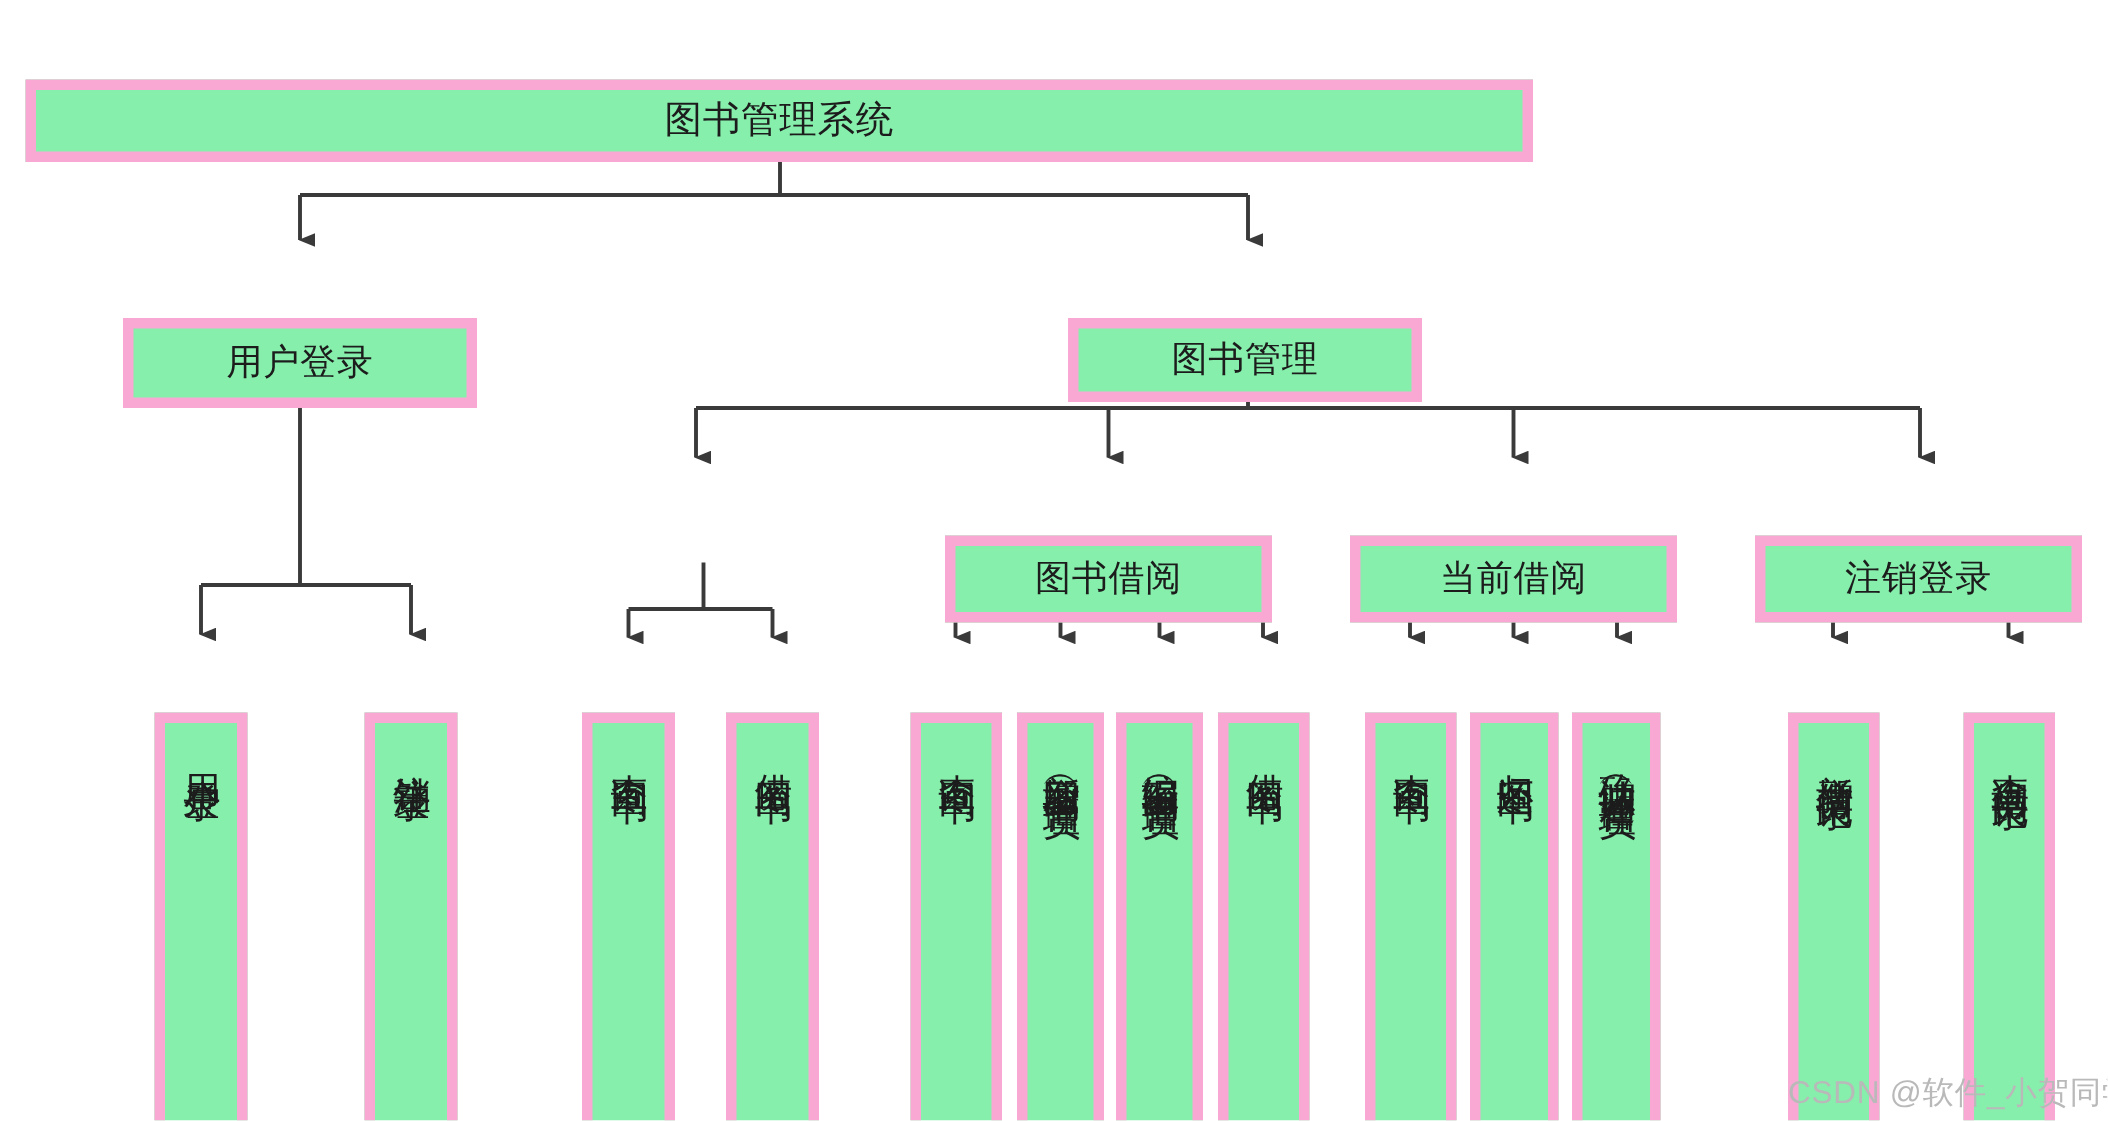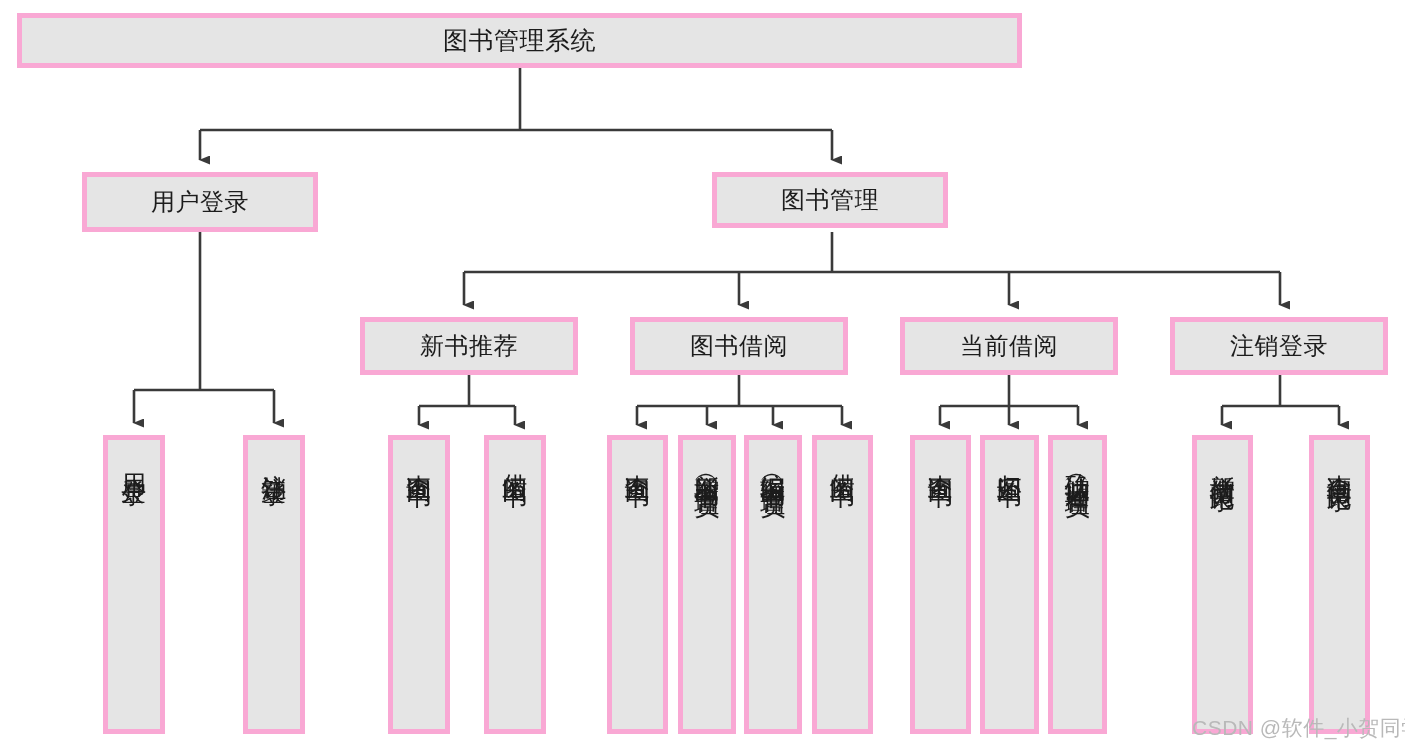--- a/index.html
+++ b/index.html
@@ -21,27 +21,28 @@
   #edges-layer {
     position: absolute;
     left: 0;
     top: 0;
     width: 1405px;
     height: 747px;
   }
   .node {
     position: absolute;
     box-sizing: border-box;
-    background: #e5e5e5;
-    border: 5px solid #f9a8d4;
+    background: #86efac;
+    border: 7px solid #f9a8d4;
     display: flex;
     align-items: center;
     justify-content: center;
     color: #1c1c1c;
     z-index: 2;
+    margin-top: 40px;
   }
   .node-label {
     display: block;
     text-align: center;
     line-height: 1.22;
     letter-spacing: 0.5px;
   }
   
   .node.horizontal .node-label {
     font-size: 24px;
@@ -132,23 +133,20 @@
     <span class="node-label">图书管理系统</span>
   </div>
 
   <div class="node horizontal" style="left:82px; top:172px; width:236px; height:60px;">
     <span class="node-label">用户登录</span>
   </div>
   <div class="node horizontal" style="left:712px; top:172px; width:236px; height:56px;">
     <span class="node-label">图书管理</span>
   </div>
 
-  <div class="node horizontal" style="left:360px; top:317px; width:218px; height:58px;">
-    <span class="node-label">新书推荐</span>
-  </div>
   <div class="node horizontal" style="left:630px; top:317px; width:218px; height:58px;justify-content:center;">
     <span class="node-label">图书借阅</span>
   </div>
   <div class="node horizontal" style="left:900px; top:317px; width:218px; height:58px;">
     <span class="node-label">当前借阅</span>
   </div>
   <div class="node horizontal" style="left:1170px; top:317px; width:218px; height:58px;">
     <span class="node-label">注销登录</span>
   </div>
 

